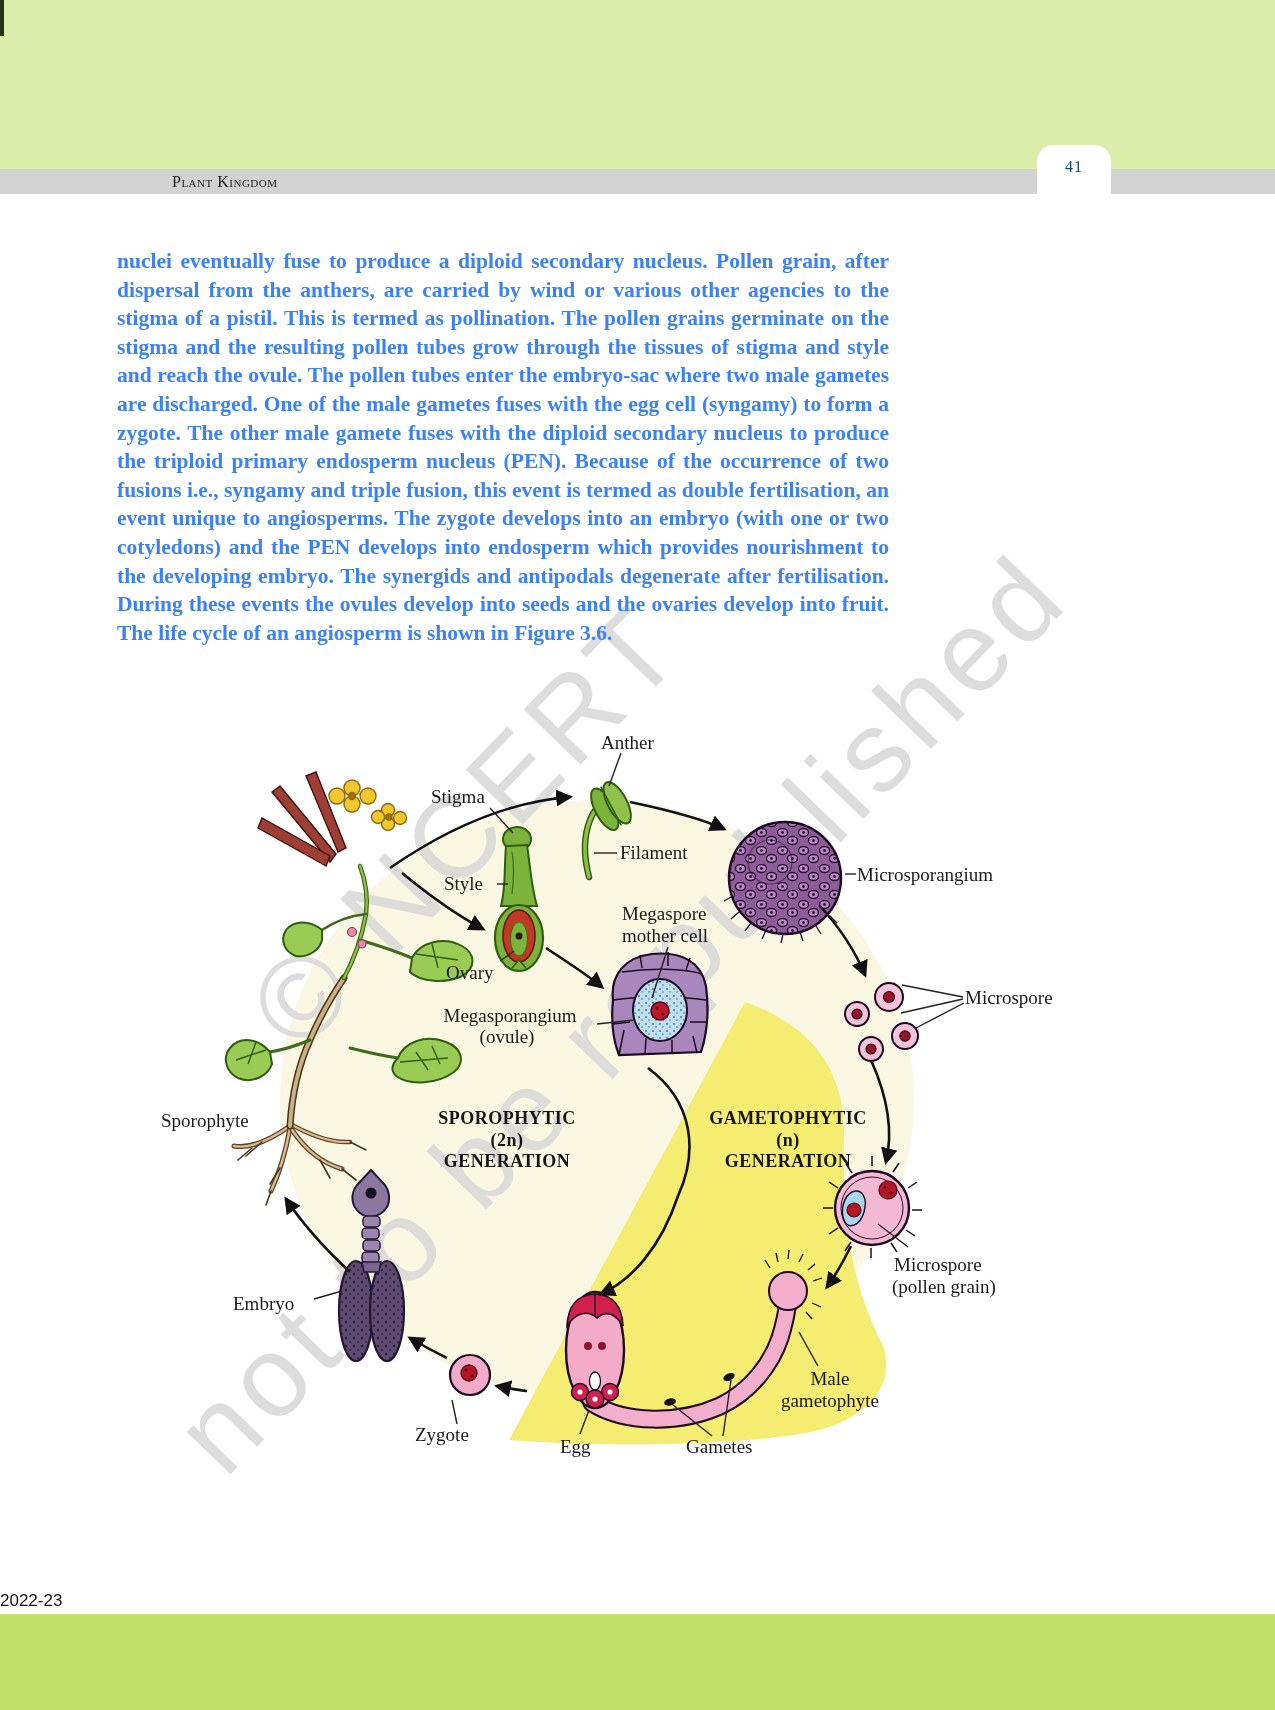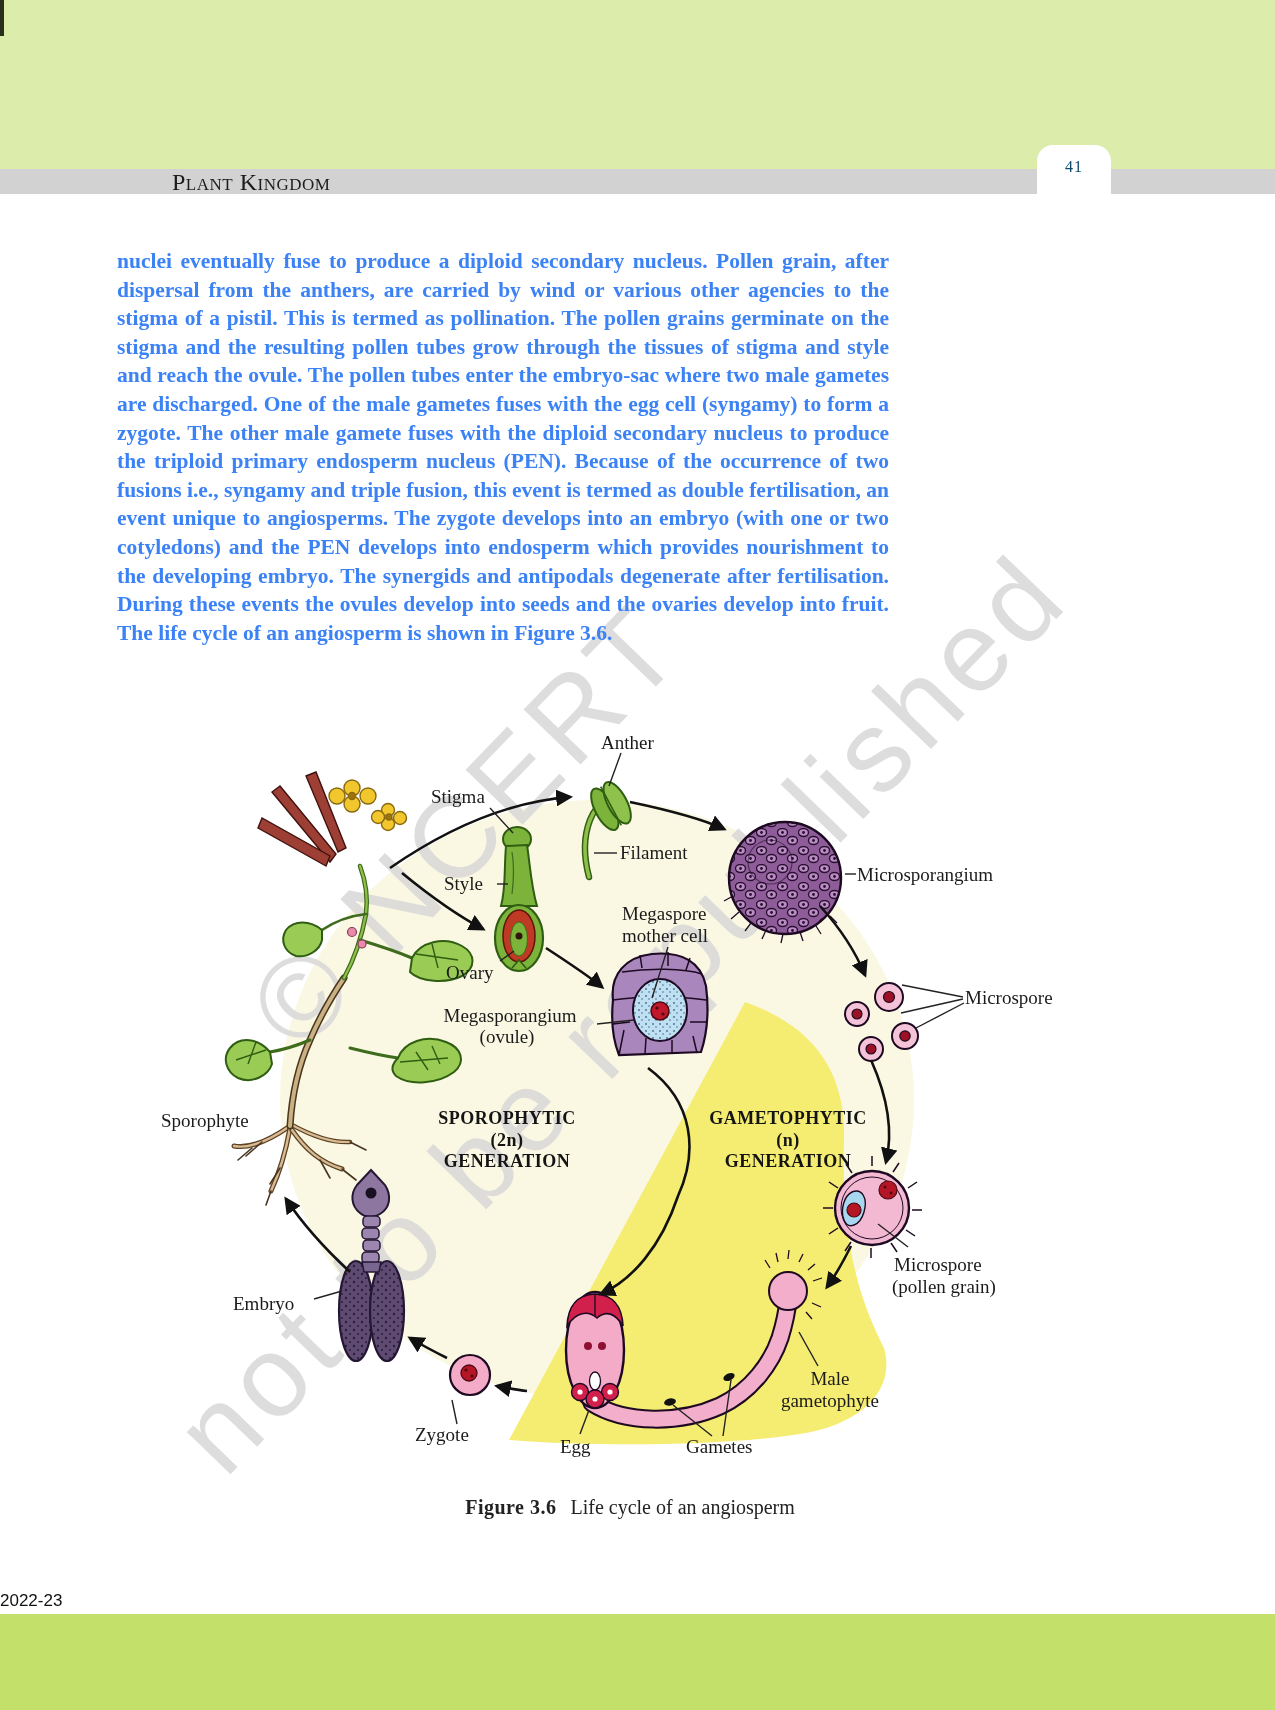--- a/index.html
+++ b/index.html
@@ -6,21 +6,21 @@
   .page{
     position:relative;width:1275px;height:1710px;margin:0 auto;
     background:#ffffff;overflow:hidden;
     font-family:"Liberation Serif", serif;color:#1b1b1b;
   }
   .band-top{position:absolute;left:0;top:0;width:1275px;height:169px;}
   .band-bottom{position:absolute;left:0;top:1614px;width:1275px;height:96px;}
   .gray-bar{position:absolute;left:0;top:169px;width:1275px;height:25px;background:#d2d2d2;}
   .chapter-title{
     position:absolute;left:172px;top:170px;height:24px;line-height:24px;
-    font-variant:small-caps;font-size:24px;letter-spacing:.5px;color:#1c1c1c;
+    font-variant:small-caps;font-size:16px;letter-spacing:.5px;color:#1c1c1c;
   }
   .page-tab{
     position:absolute;left:1037px;top:145px;width:74px;height:74px;background:#ffffff;
     border-radius:16px 16px 0 0;
   }
   .page-number{
     position:absolute;left:1037px;top:158px;width:74px;text-align:center;
     font-weight:normal;font-size:16px;letter-spacing:1px;color:#0c4a6e;
   }
   .edge-mark{position:absolute;left:0;top:0;width:4px;height:36px;background:#2a2f1c;}
@@ -352,20 +352,17 @@
 
   <div class="band-top" style="background:#dcecaa"></div>
   <div class="gray-bar"></div>
   <div class="page-tab"></div>
   <div class="page-number">41</div>
   <div class="chapter-title">Plant Kingdom</div>
   <div class="edge-mark"></div>
 
   <div class="body-text"><span>nuclei eventually fuse to produce a diploid secondary nucleus. Pollen grain, after dispersal from the anthers, are carried by wind or various other agencies to the stigma of a pistil. This is termed as pollination. The pollen grains germinate on the stigma and the resulting pollen tubes grow through the tissues of stigma and style and reach the ovule. The pollen tubes enter the embryo-sac where two male gametes are discharged. One of the male gametes fuses with the egg cell (syngamy) to form a zygote. The other male gamete fuses with the diploid secondary nucleus to produce the triploid primary endosperm nucleus (PEN). Because of the occurrence of two fusions i.e., syngamy and triple fusion, this event is termed as </span><b>double fertilisation</b><span>, an event unique to angiosperms. The zygote develops into an embryo (with one or two cotyledons) and the PEN develops into endosperm which provides nourishment to  the developing embryo. The synergids and antipodals degenerate after fertilisation. During these events the ovules develop into seeds and the ovaries develop into fruit. The life cycle of an angiosperm is shown in Figure 3.6.</span></div>
 
-  <div class="figure-caption">
-    <b>Figure 3.6</b><span>Life cycle of an angiosperm</span>
-  </div>
 
   <div class="footer-year">2022-23</div>
   <div class="band-bottom" style="background:#c2e06a"></div>
 
 </div>
 
 </body></html>

